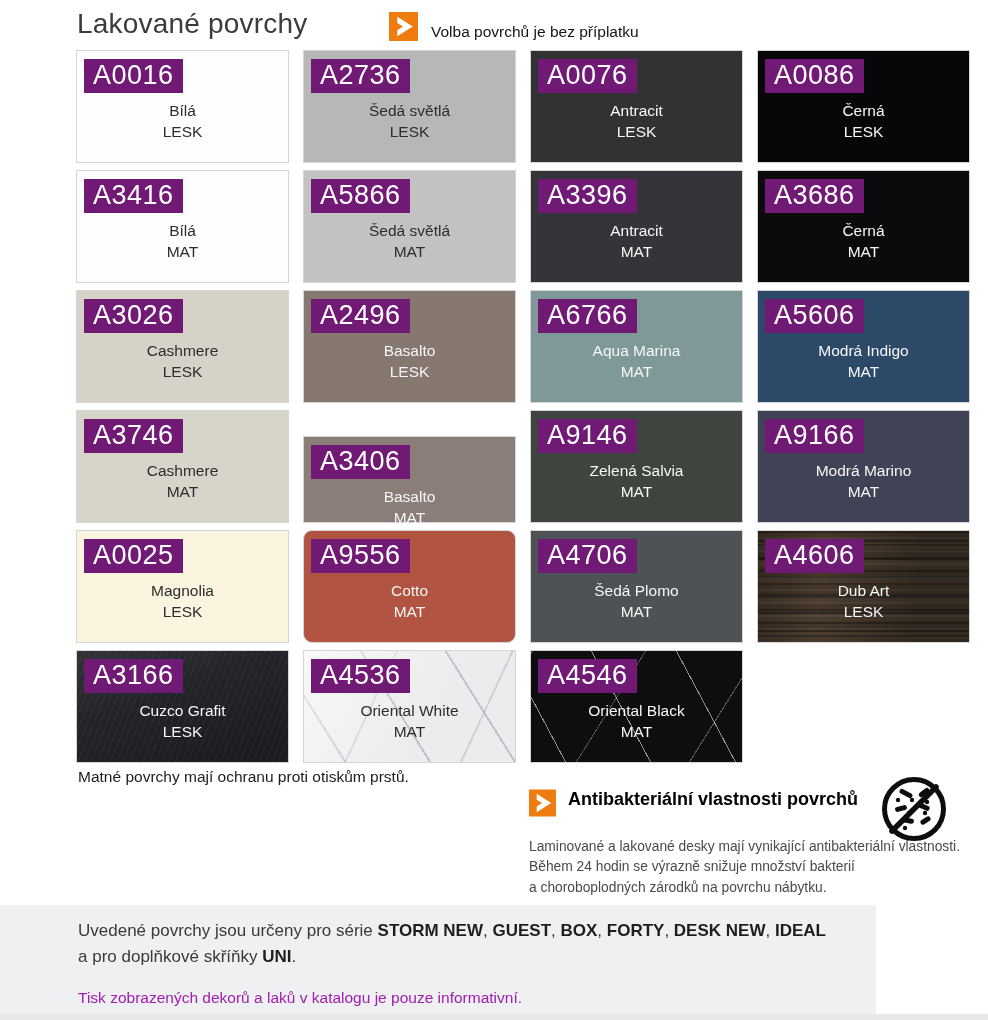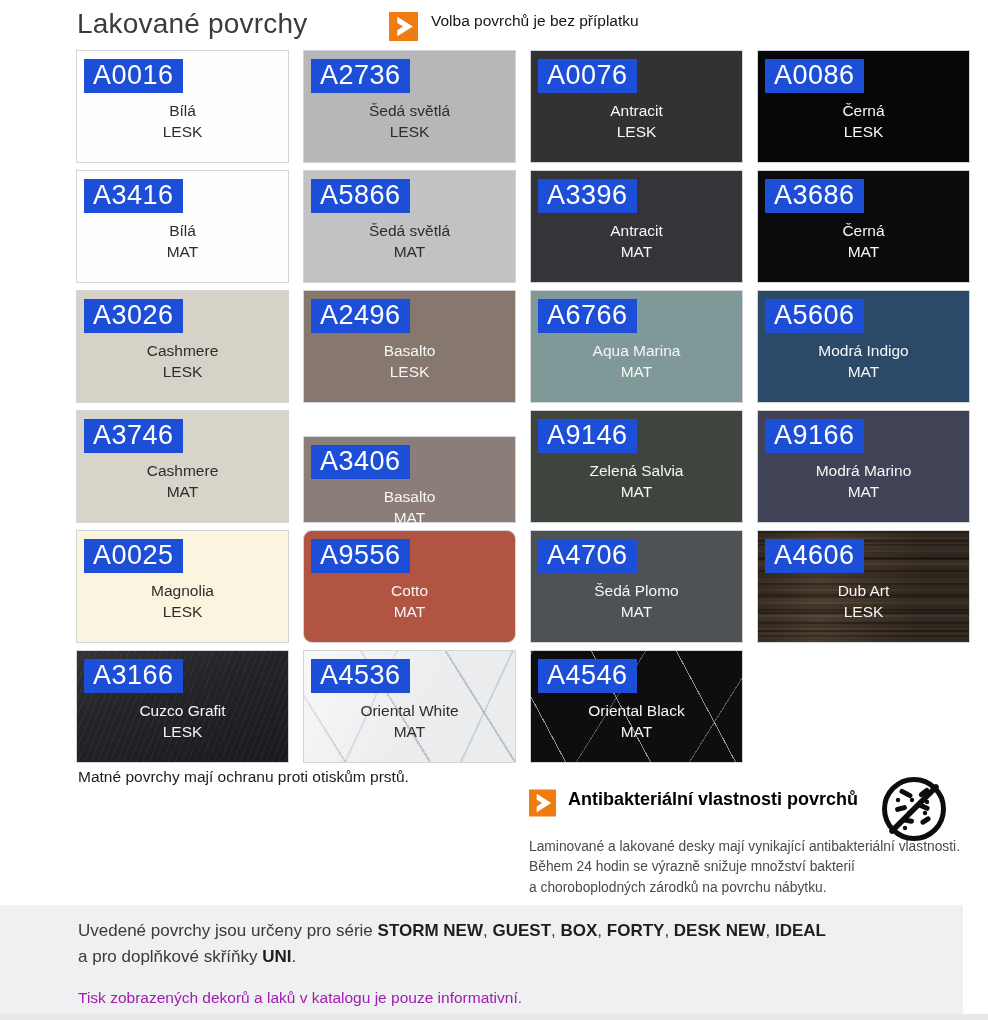--- a/index.html
+++ b/index.html
@@ -6,32 +6,32 @@
   .page{
     position:relative;width:988px;height:1020px;margin:0 auto;
     background:#fff;overflow:hidden;
     font-family:"Liberation Sans","DejaVu Sans",sans-serif;
     -webkit-font-smoothing:antialiased;
   }
   .page-title{
     position:absolute;left:77px;top:8px;margin:0;
     font-size:28px;font-weight:400;color:#3b3b3b;letter-spacing:.2px;
   }
-  .top-note{position:absolute;left:389px;top:12px;display:flex;align-items:flex-start;}
+  .top-note{position:absolute;left:389px;top:12px;display:flex;align-items:flex-end;}
   .arrow-chip{width:29px;height:29px;display:block;flex:0 0 auto;}
   .top-note-label{margin-left:13px;font-size:15.5px;color:#161616;}
   .swatch-grid{
     position:absolute;left:76px;top:50px;width:894px;
     display:grid;grid-template-columns:repeat(4,213px);
     grid-auto-rows:113px;gap:7px 14px;
   }
   .tile{position:relative;box-sizing:border-box;border:1px solid #d4d5d6;}
   .tile .badge{
     position:absolute;left:7px;top:8px;
-    background:#1d4ed8;color:#fff;
+    background:#701a75;color:#fff;
     font-size:27px;line-height:33px;padding:0 9px 1px 9px;letter-spacing:.5px;
   }
   .tile .labels{
     position:absolute;left:0;right:0;top:49px;text-align:center;
     font-size:15.5px;line-height:21px;
   }
   .tile.fg-dark .labels{color:#2d2d2d;}
   .tile.fg-light .labels{color:#f6f6f6;}
   .tex-wood{
     background-color:#44392f;
@@ -58,21 +58,21 @@
     background-image:
       repeating-linear-gradient(62deg, rgba(0,0,0,0) 0 30px, rgba(255,255,255,.55) 30px 31px, rgba(0,0,0,0) 31px 75px),
       repeating-linear-gradient(-58deg, rgba(0,0,0,0) 0 44px, rgba(255,255,255,.30) 44px 45px, rgba(0,0,0,0) 45px 96px);
   }
   .fingerprint-note{position:absolute;left:78px;top:768px;margin:0;font-size:15.5px;color:#1c1c1c;}
   .anti-icon{position:absolute;left:529px;top:789px;width:27px;height:28px;}
   .anti-heading{position:absolute;left:568px;top:789px;margin:0;font-size:18px;font-weight:700;color:#000;}
   .bacteria-icon{position:absolute;left:878px;top:773px;width:72px;height:72px;}
   .anti-paragraph{position:absolute;left:529px;top:837px;margin:0;font-size:13.8px;line-height:20.3px;color:#4a4a4a;}
   .footer-box{
-    position:absolute;left:0;top:905px;width:963px;height:115px;
+    position:absolute;left:0;top:905px;width:876px;height:115px;
     background:#eef0f1;box-sizing:border-box;padding:13px 0 0 78px;
   }
   .footer-line{margin:0;font-size:17px;line-height:26px;color:#3a3a3a;}
   .footer-line b{font-weight:700;color:#1e1e1e;}
   .footer-note{position:absolute;left:78px;top:989px;margin:0;font-size:15.5px;color:#a21caf;}
   .bottom-strip{position:absolute;left:0;top:1014px;width:988px;height:6px;background:#e6e8ea;}
 </style>
 </head>
 <body>
 

